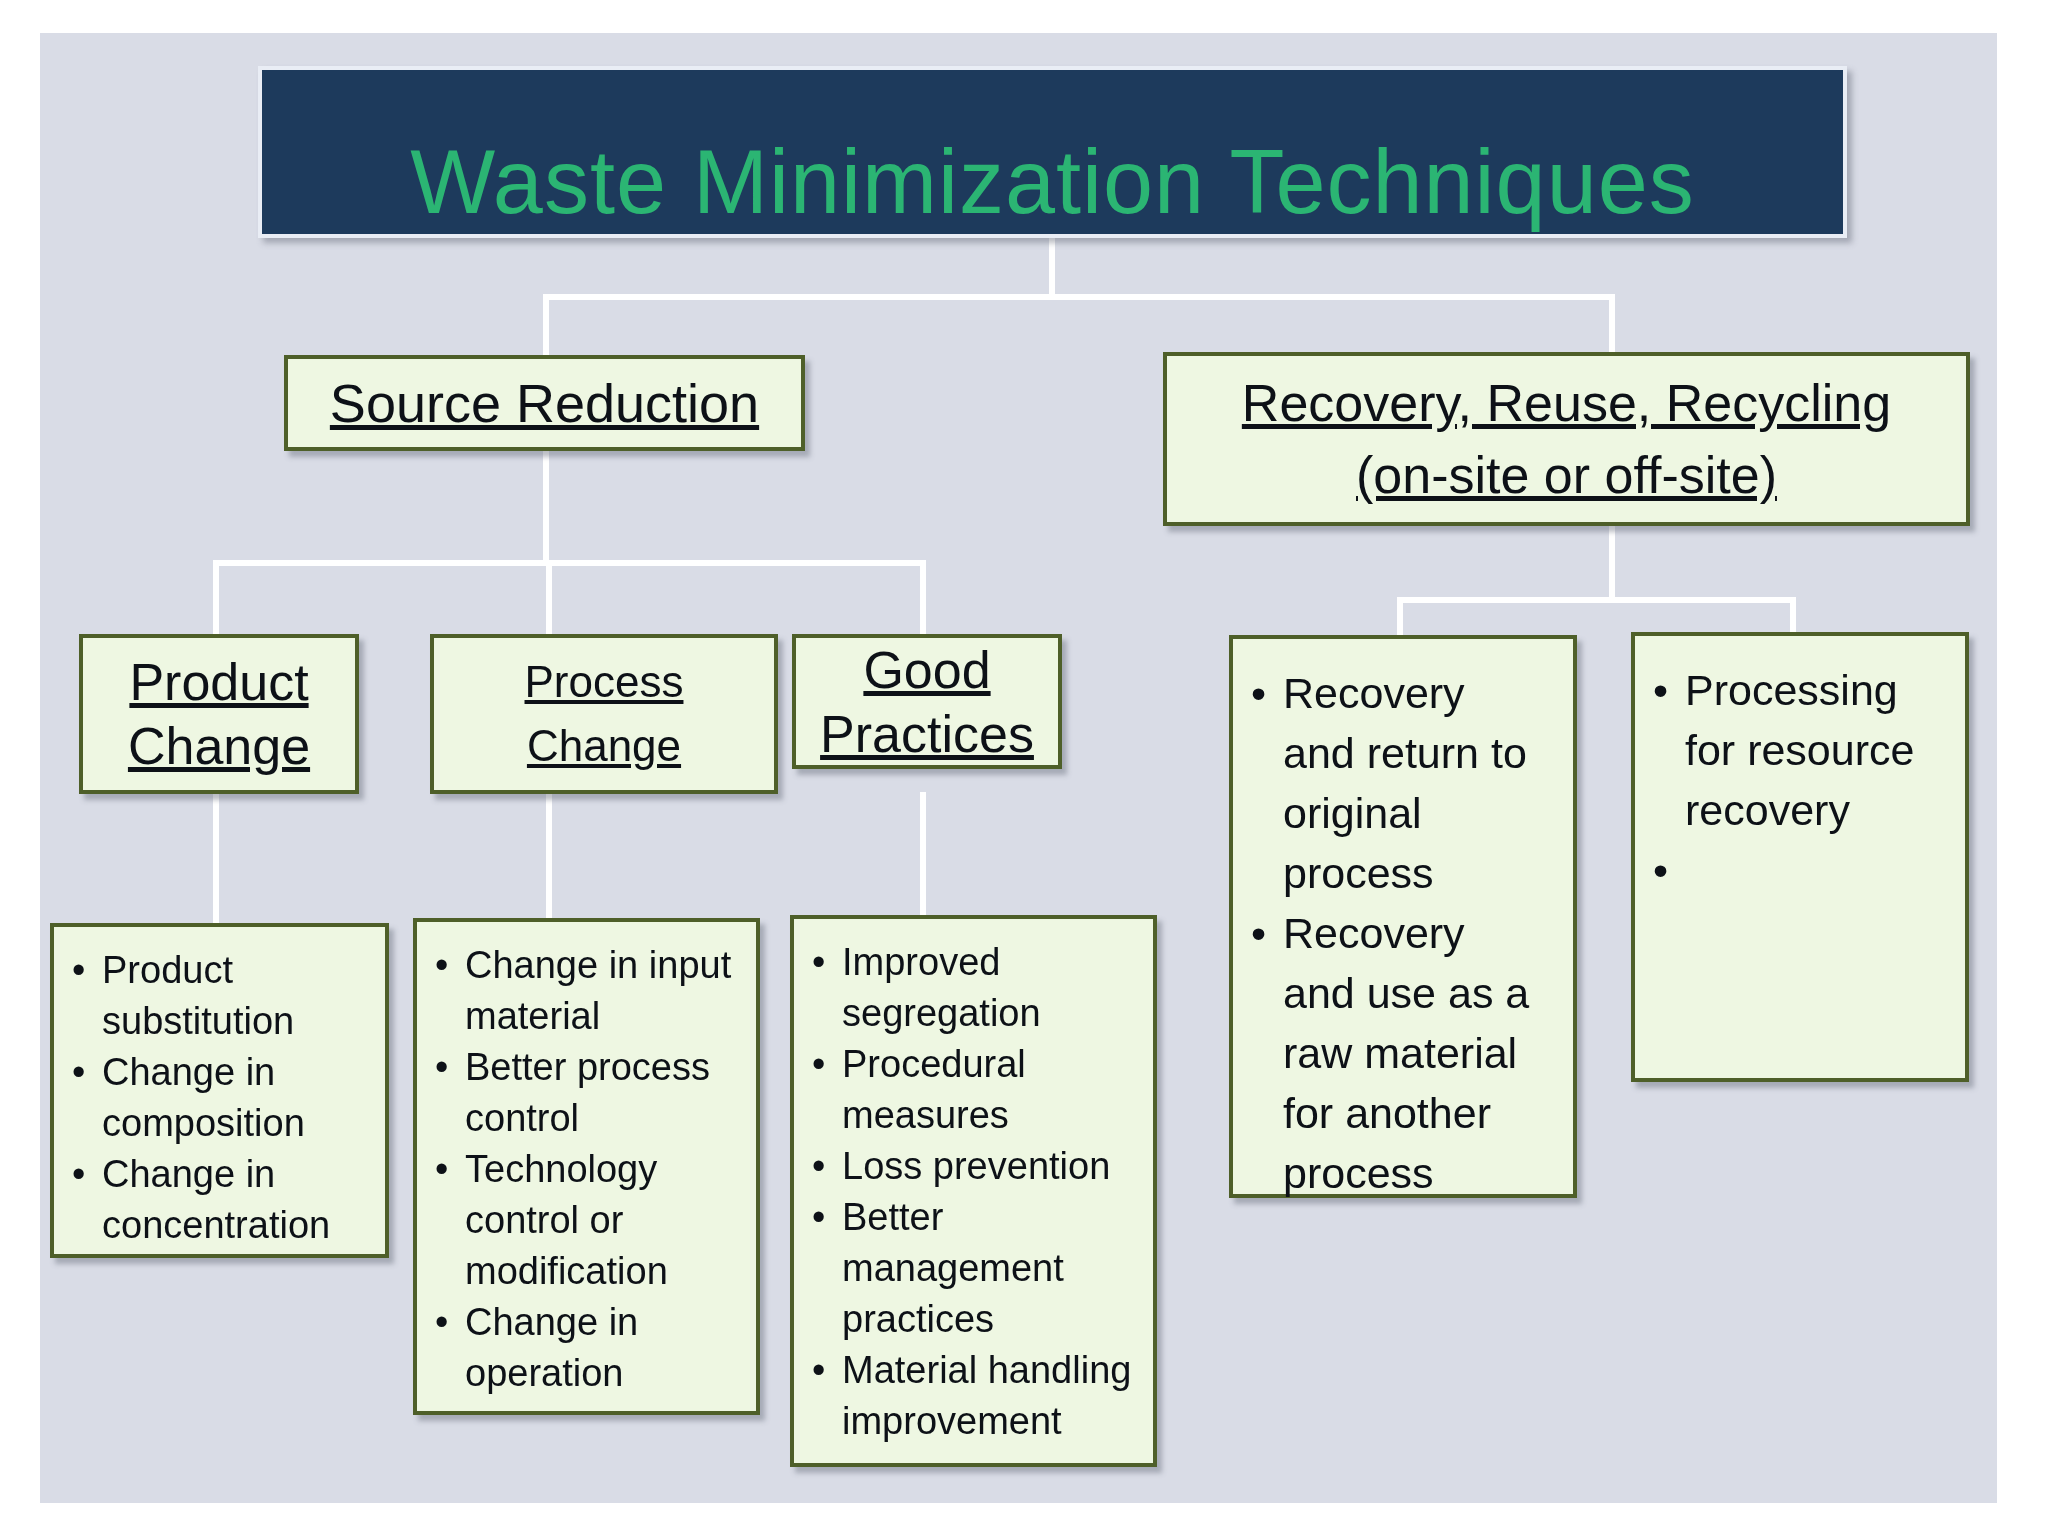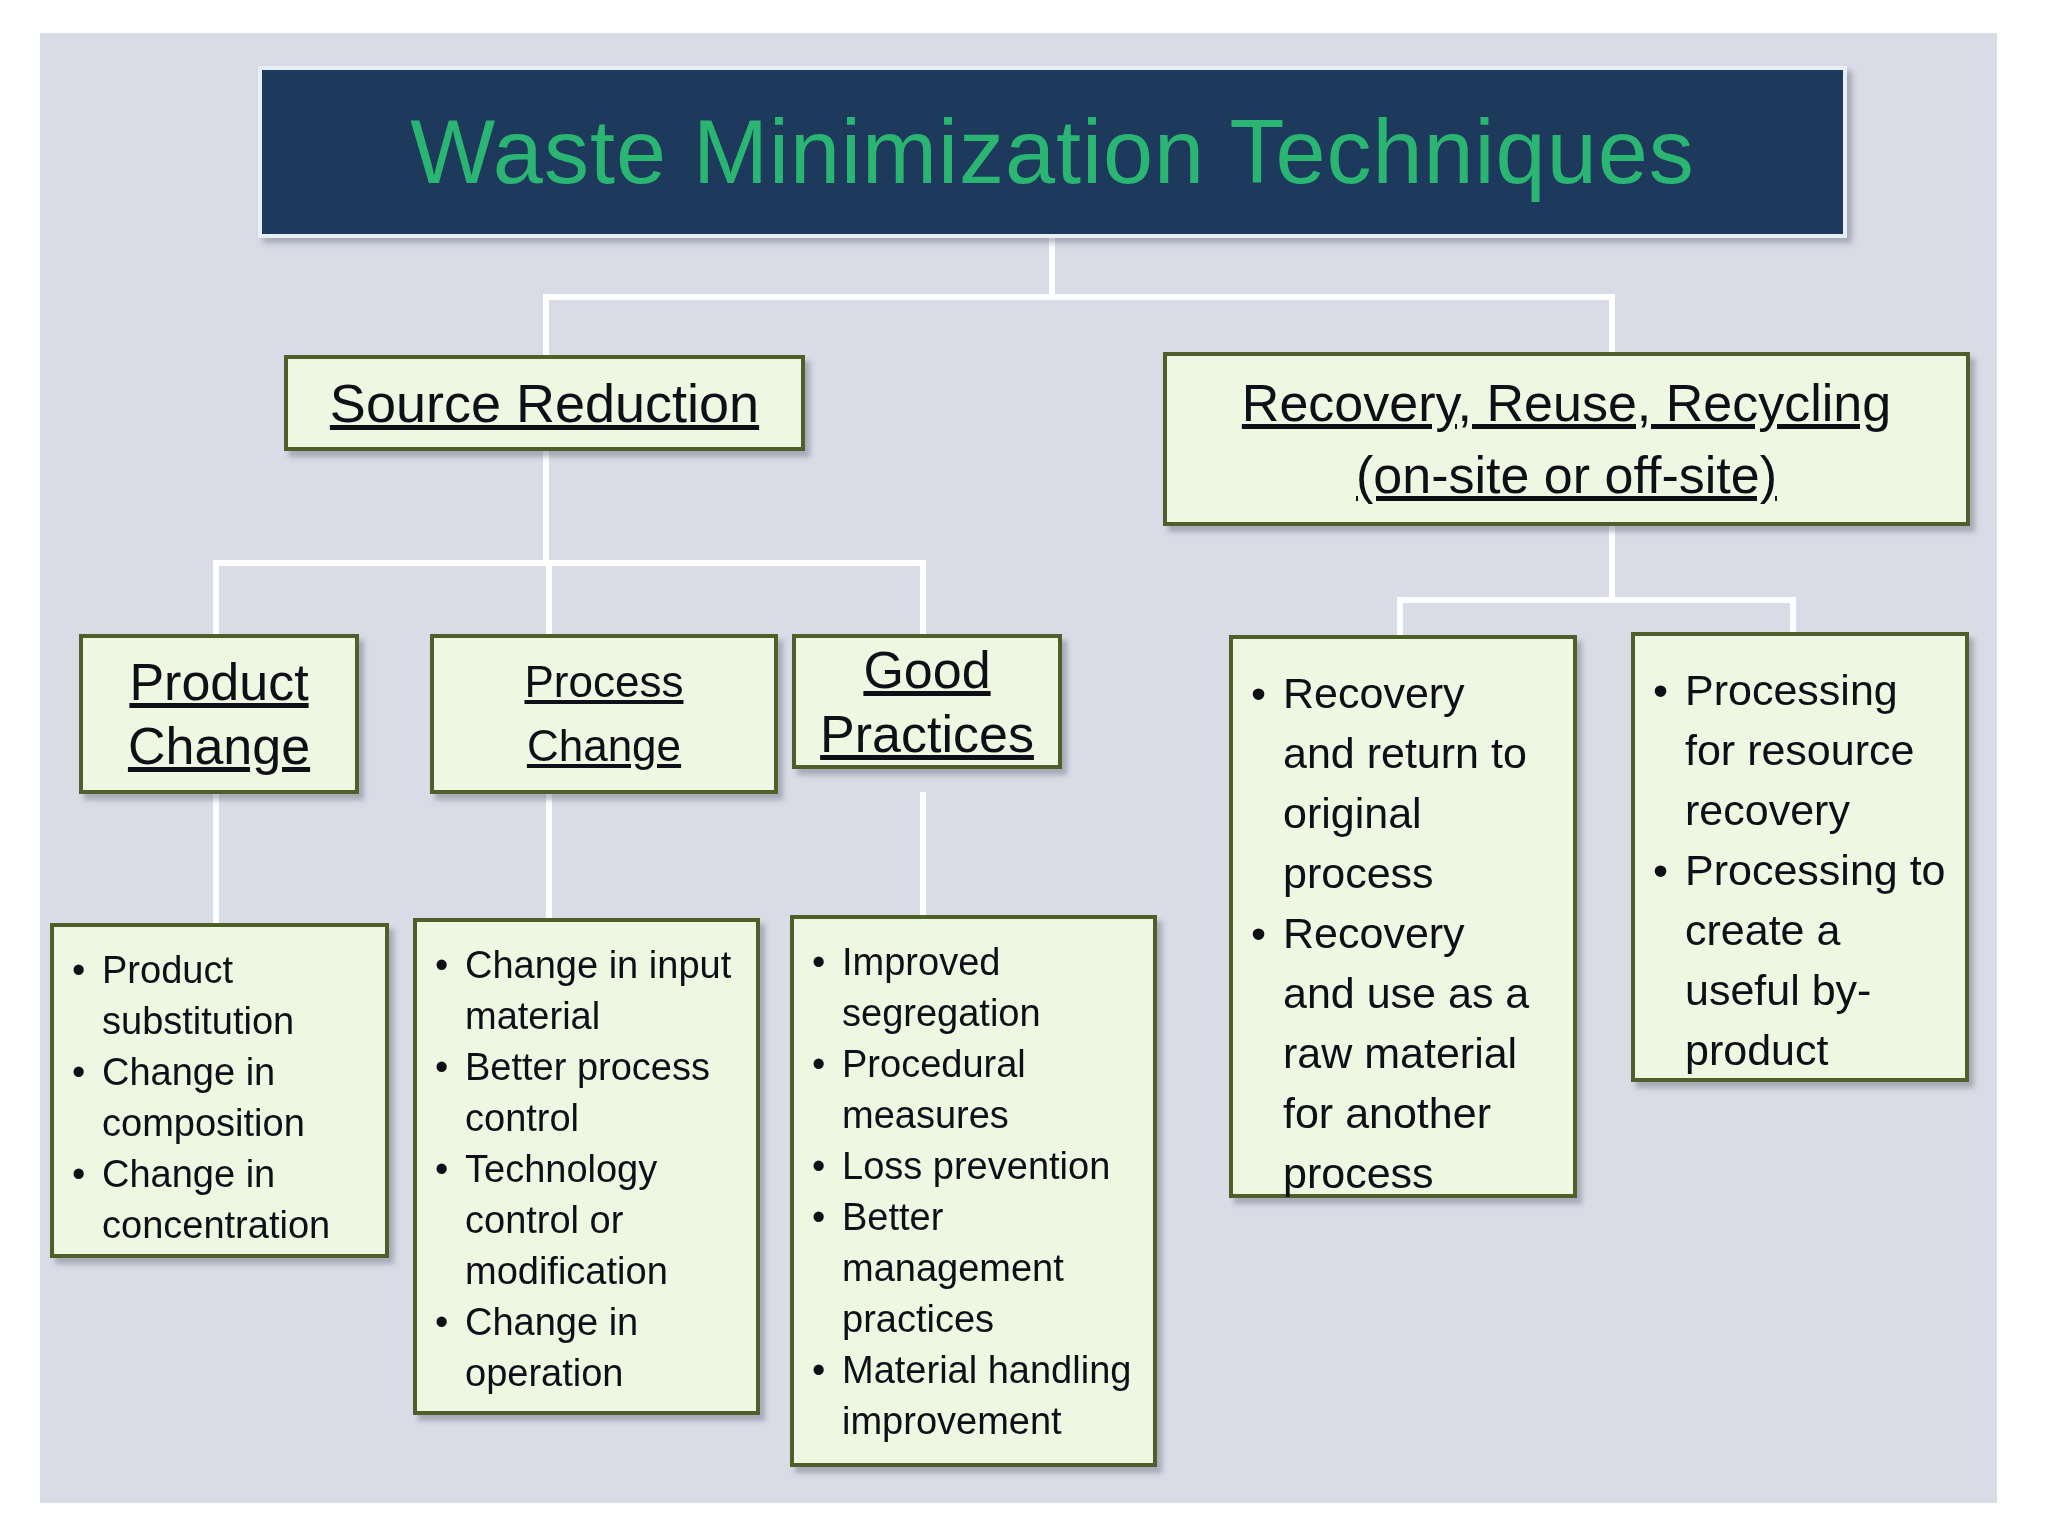--- a/index.html
+++ b/index.html
@@ -18,21 +18,21 @@
     width: 1957px; height: 1470px;
     background: #d9dce6;
   }
   .title-bar {
     position: absolute;
     left: 258px; top: 66px;
     width: 1589px; height: 172px;
     background: #1d3a5c;
     border: 4px solid #e9edf5;
     box-sizing: border-box;
-    display: flex; align-items: center; justify-content: center;
+    display: flex; align-items: flex-end; justify-content: center;
     color: #2bb573;
     font-size: 90px;
     letter-spacing: 1px;
     box-shadow: 5px 5px 6px rgba(100,105,120,0.45);
     z-index: 2;
   }
   .conn {
     position: absolute;
     background: #ffffff;
     z-index: 1;
@@ -210,17 +210,16 @@
       </ul>
   </div>
   <div class="box box-rd2">
     <ul class="bullet-list-lg">
         <li>
           <span class="bullet">•</span>
           <span class="li-text">Processing for resource recovery</span>
         </li>
         <li>
           <span class="bullet">•</span>
-          <span class="li-text">Processing to create a useful by-product</span>
         </li>
       </ul>
   </div>
 </div>
 
 </body></html>

